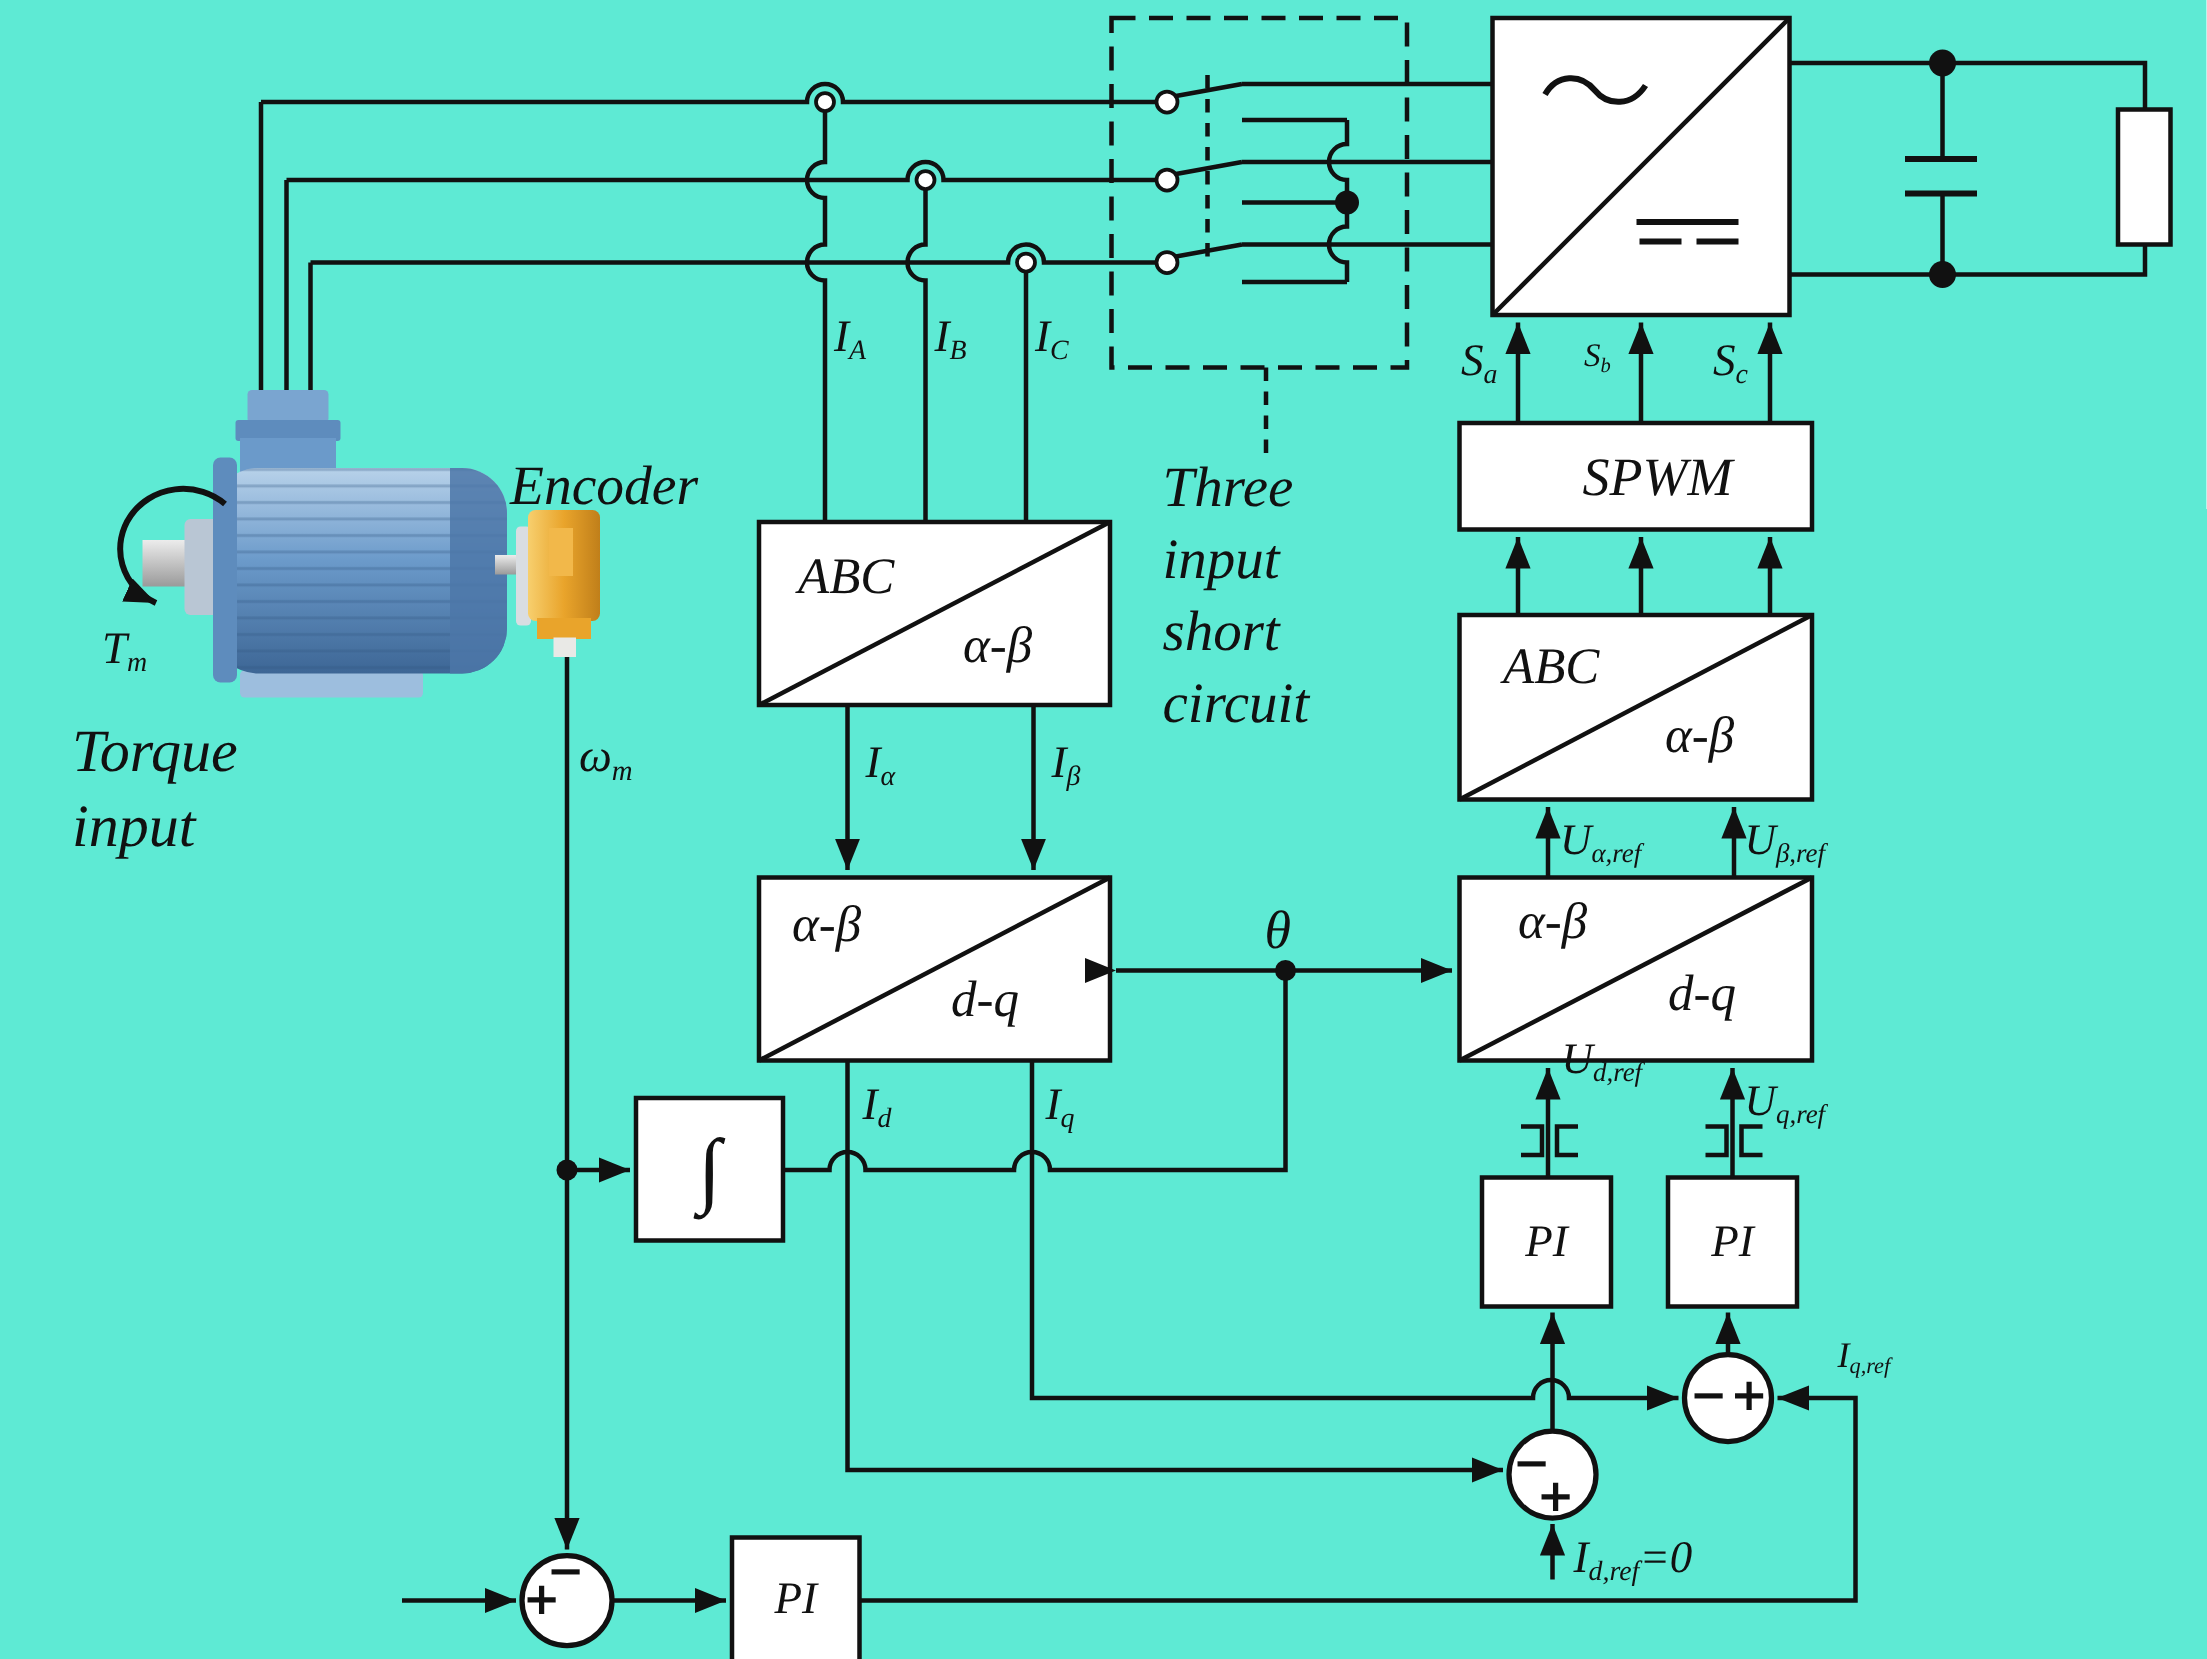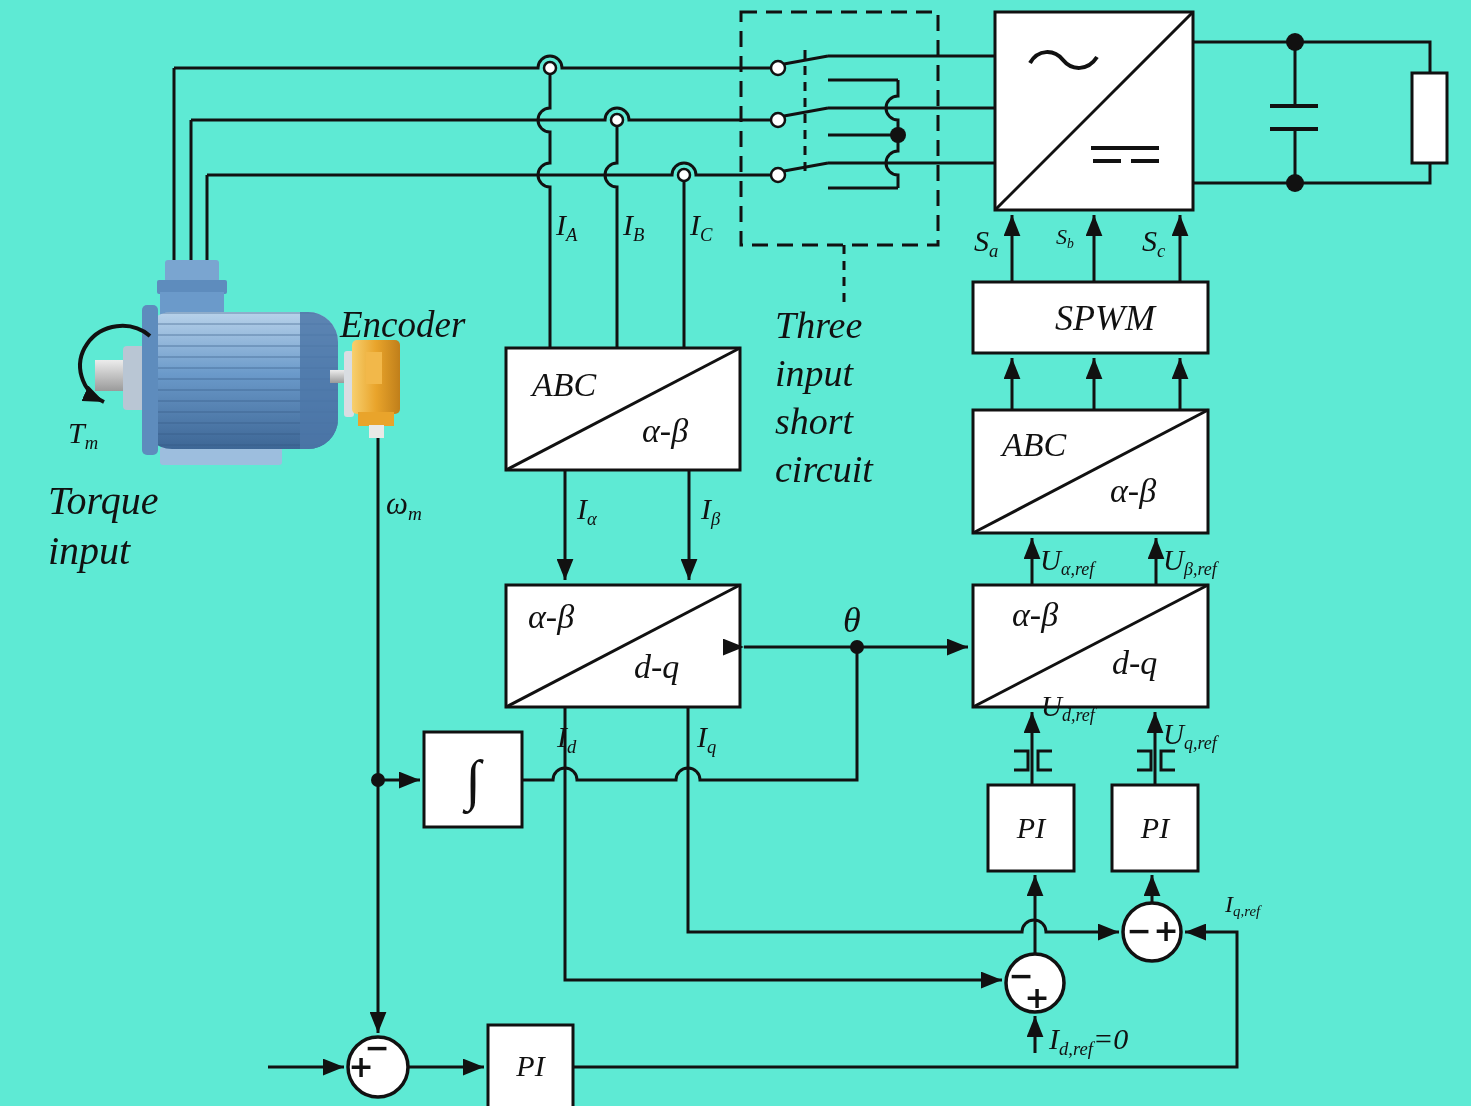--- a/index.html
+++ b/index.html
@@ -179,21 +179,21 @@
 
 <div class="lbl" style="left:532px;top:368px;font-size:34px"><span>ABC</span></div>
 <div class="lbl" style="left:642px;top:414px;font-size:34px"><span>α-β</span></div>
 
 <div class="lbl" style="left:577px;top:494px;font-size:30px"><span>I</span><span class="s">α</span></div>
 <div class="lbl" style="left:701px;top:494px;font-size:30px"><span>I</span><span class="s">β</span></div>
 
 <div class="lbl" style="left:528px;top:600px;font-size:34px"><span>α-β</span></div>
 <div class="lbl" style="left:634px;top:650px;font-size:34px"><span>d-q</span></div>
 
-<div class="lbl" style="left:557px;top:722px;font-size:30px"><span>I</span><span class="s">d</span></div>
+<div class="lbl" style="left:575px;top:722px;font-size:30px"><span>I</span><span class="s">d</span></div>
 <div class="lbl" style="left:697px;top:722px;font-size:30px"><span>I</span><span class="s">q</span></div>
 
 <div class="lbl" style="left:843px;top:602px;font-size:36px"><span>θ</span></div>
 
 <div class="blockLabel" style="left:424px;top:732px;width:98px;height:95px;font-size:56px">
       <span>∫</span>
     </div>
 
 <div class="blockLabel upright" style="left:973px;top:282px;width:264px;height:71px;font-size:36px">
       <span>SPWM</span>

